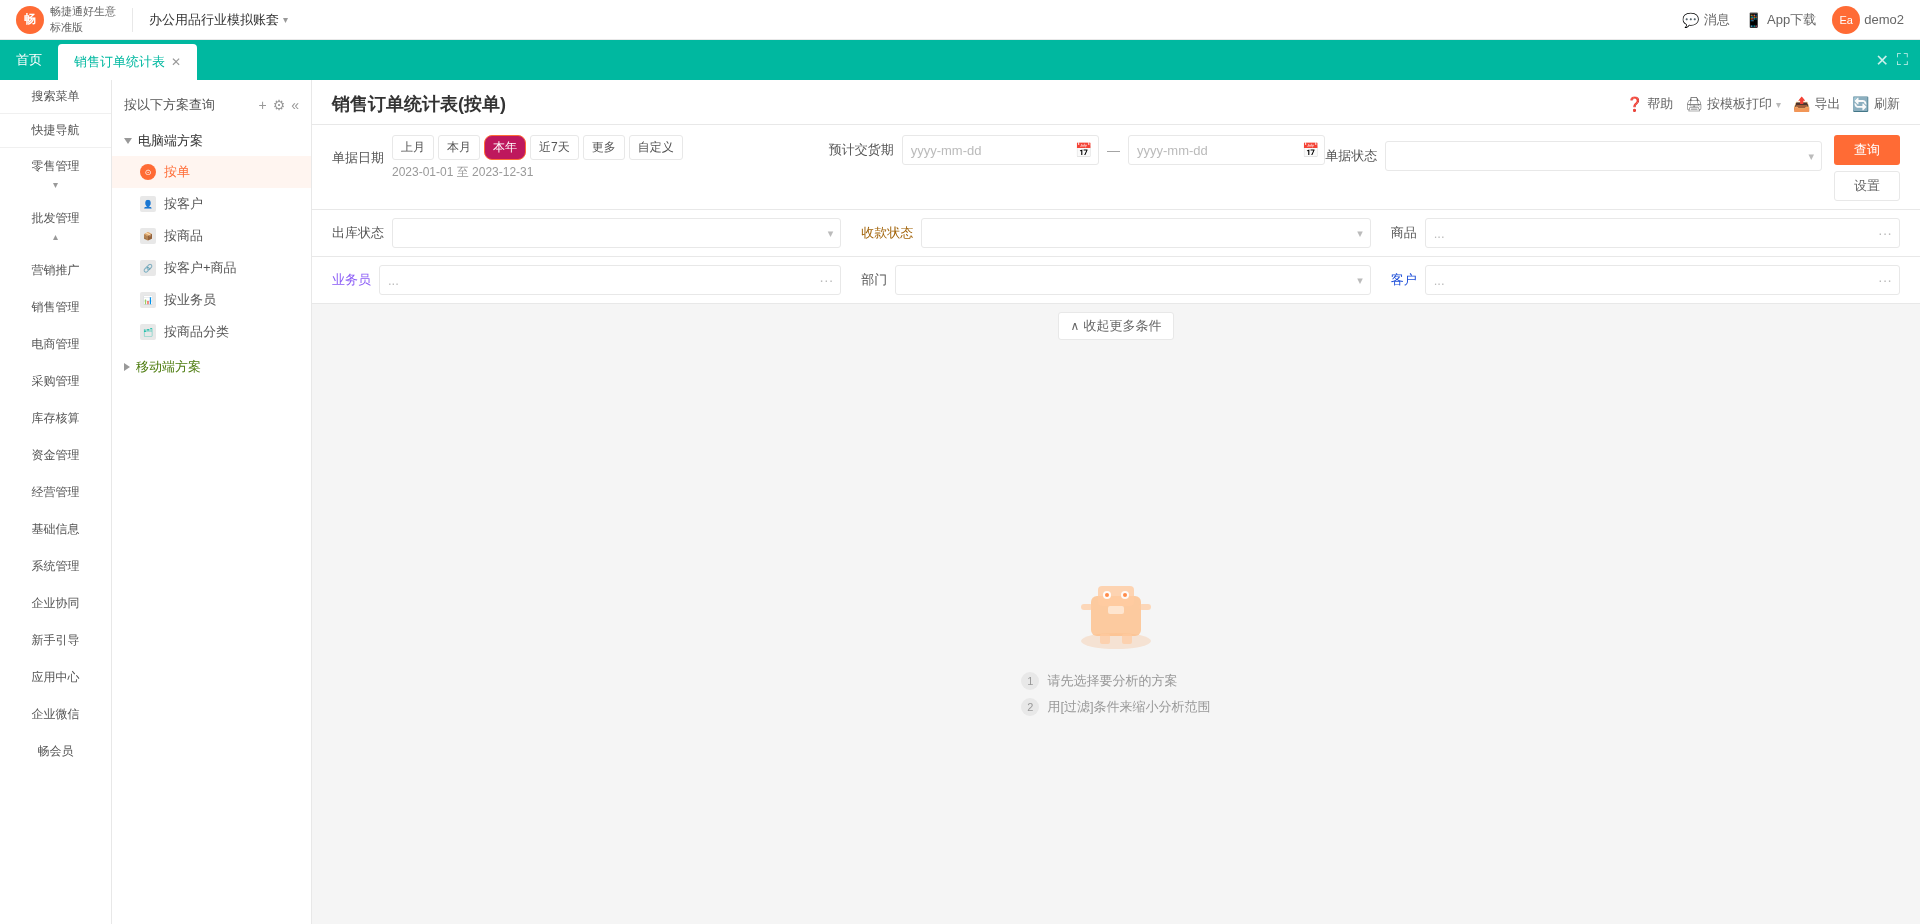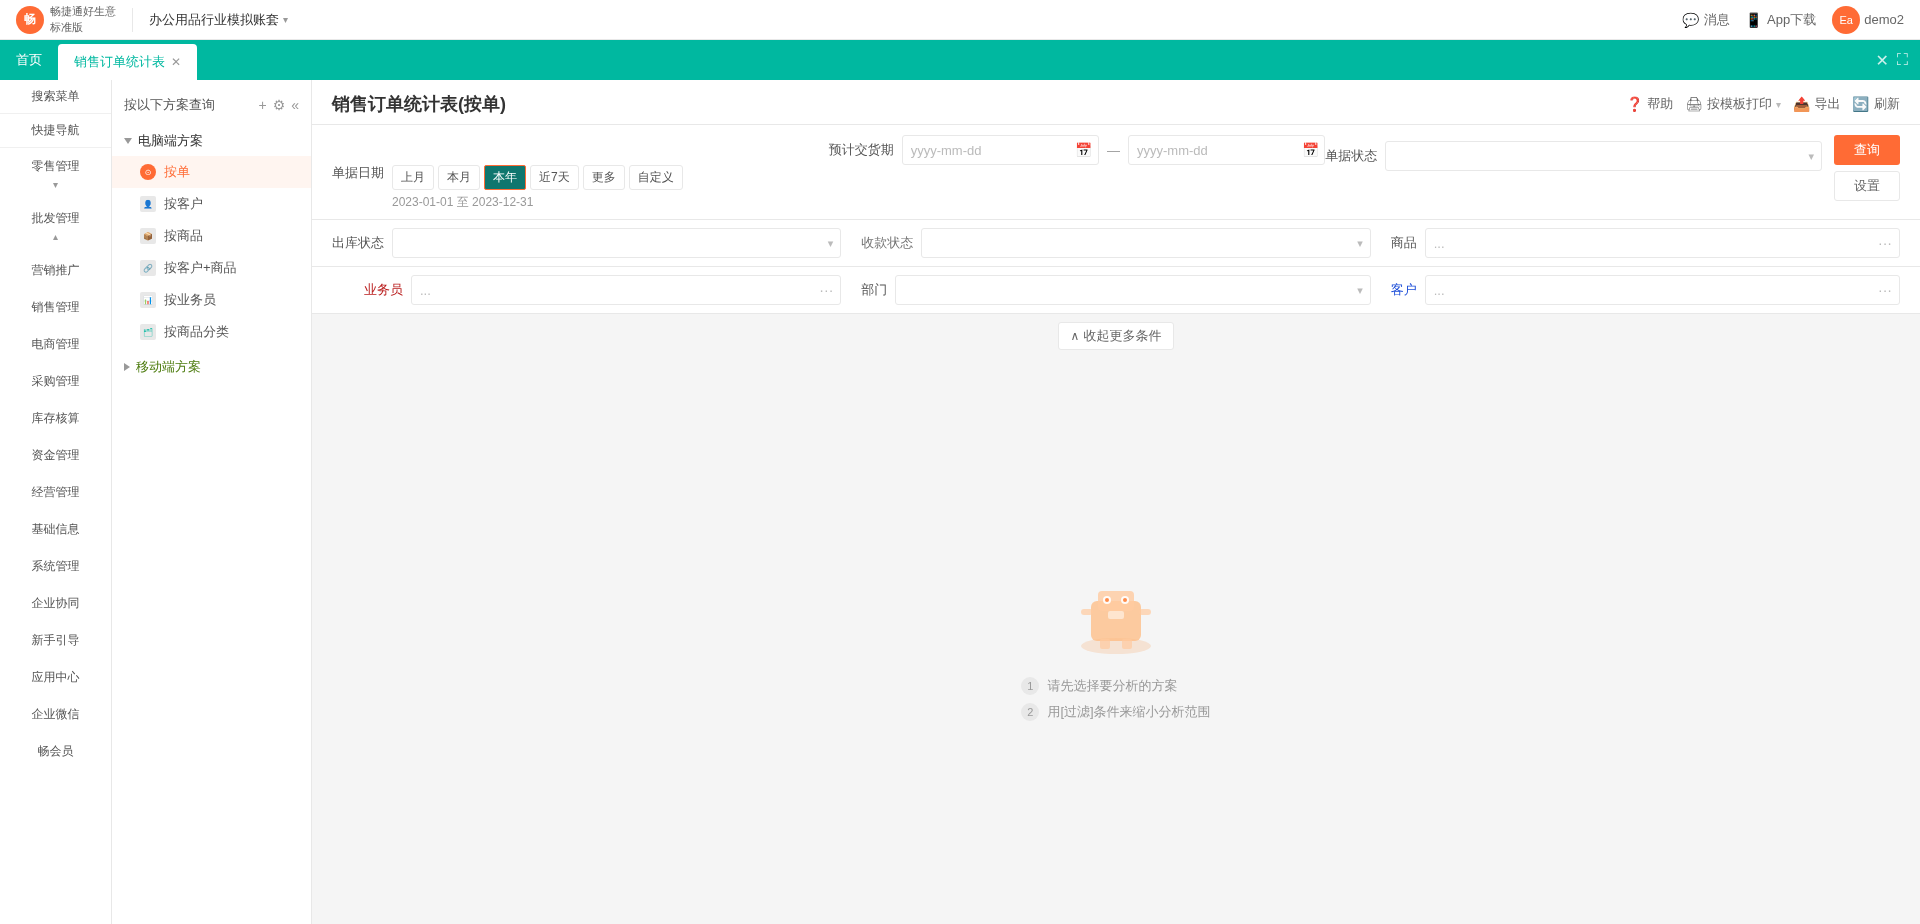--- a/index.html
+++ b/index.html
@@ -56,21 +56,21 @@
 
     
     .right-panel { flex: 1; display: flex; flex-direction: column; overflow: hidden; background: #f5f5f5; }
 
     
     .page-header { background: #fff; padding: 12px 20px 8px; border-bottom: 1px solid #e8e8e8; display: flex; align-items: center; justify-content: space-between; flex-shrink: 0; }
     .page-title { font-size: 18px; font-weight: 600; color: #333; }
     .page-actions { display: flex; align-items: center; gap: 12px; }
     .page-action-btn { display: flex; align-items: center; gap: 4px; color: #666; font-size: 13px; cursor: pointer; }
     .date-btn { padding: 3px 8px; border: 1px solid #e8e8e8; border-radius: 3px; cursor: pointer; font-size: 12px; color: #555; background: #fff; }
-    .date-btn.active { background: #0f766e; color: white; border-color: #ff6b35; border-radius: 2px; font-family: Liberation Serif, serif; }
+    .date-btn.active { background: #be185d; color: white; border-color: #ff6b35; border-radius: 8px; font-family: Liberation Serif, serif; }
     .filter-input { width: 100%; height: 30px; border: 1px solid #e8e8e8; border-radius: 3px; padding: 0 28px 0 8px; font-size: 13px; color: #333; outline: none; }
     .filter-input::placeholder { color: #bbb; }
     .collapse-btn { display: flex; align-items: center; gap: 4px; color: #666; font-size: 13px; cursor: pointer; padding: 4px 12px; border: 1px solid #e8e8e8; border-radius: 3px; background: #fff; }
 
     
     .query-btn { background: #ff6b35; color: white; border: none; border-radius: 3px; padding: 0 20px; height: 30px; cursor: pointer; font-size: 13px; }
     .setting-btn { background: #fff; color: #666; border: 1px solid #e8e8e8; border-radius: 3px; padding: 0 16px; height: 30px; cursor: pointer; font-size: 13px; }
 
     
     .content-body { flex: 1; display: flex; flex-direction: column; align-items: center; justify-content: center; overflow: auto; }
@@ -294,21 +294,21 @@
         </div>
       </div>
 
       <div class="filter-wrapper">
 
         <div style="display:flex;align-items:flex-start;gap:0;padding:10px 20px 8px;background:#fff;border-bottom:1px solid #e8e8e8;">
 
           <div style="display:flex;align-items:center;gap:8px;flex:1;">
             <span style="color:#555;font-size:13px;white-space:nowrap;">单据日期</span>
             <div style="display:flex;flex-direction:column;gap:4px;">
-              <div style="display:flex;align-items:center;gap:4px;margin-top:30px;">
+              <div style="display:flex;align-items:center;gap:4px;">
                 <button class="date-btn">上月</button>
                 <button class="date-btn">本月</button>
                 <button class="date-btn active">本年</button>
                 <button class="date-btn">近7天</button>
                 <button class="date-btn">更多</button>
                 <button class="date-btn">自定义</button>
               </div>
               <div style="font-size:12px;color:#999;">2023-01-01 至 2023-12-31</div>
             </div>
           </div>
@@ -344,39 +344,39 @@
         <div style="display:flex;align-items:center;gap:20px;padding:8px 20px;background:#fff;border-bottom:1px solid #e8e8e8;">
           <div style="display:flex;align-items:center;gap:8px;flex:1;">
             <span style="color:#555;font-size:13px;white-space:nowrap;">出库状态</span>
             <div class="status-select">
               <select>
                 <option value=""></option>
               </select>
             </div>
           </div>
           <div style="display:flex;align-items:center;gap:8px;flex:1;">
-            <span style="color:#737373;font-size:13px;white-space:nowrap;">收款状态</span>
+            <span style="color:#a16207;font-size:13px;white-space:nowrap;">收款状态</span>
             <div class="status-select">
               <select>
                 <option value=""></option>
               </select>
             </div>
           </div>
           <div style="display:flex;align-items:center;gap:8px;flex:1;">
             <span style="color:#555;font-size:13px;white-space:nowrap;">商品</span>
             <div style="position:relative;flex:1;">
               <input type="text" class="filter-input" placeholder="..." style="">
               <span style="position:absolute;right:8px;top:50%;transform:translateY(-50%);color:#bbb;font-size:14px;">···</span>
             </div>
           </div>
         </div>
 
         <div style="display:flex;align-items:center;gap:20px;padding:8px 20px;background:#fff;border-bottom:1px solid #e8e8e8;">
           <div style="display:flex;align-items:center;gap:8px;flex:1;">
-            <span style="color:#b91c1c;font-size:13px;white-space:nowrap;margin-left:32px;">业务员</span>
+            <span style="color:#8b5cf6;font-size:13px;white-space:nowrap;">业务员</span>
             <div style="position:relative;flex:1;">
               <input type="text" class="filter-input" placeholder="..." style="">
               <span style="position:absolute;right:8px;top:50%;transform:translateY(-50%);color:#bbb;font-size:14px;">···</span>
             </div>
           </div>
           <div style="display:flex;align-items:center;gap:8px;flex:1;">
             <span style="color:#555;font-size:13px;white-space:nowrap;">部门</span>
             <div class="status-select">
               <select>
                 <option value=""></option>

